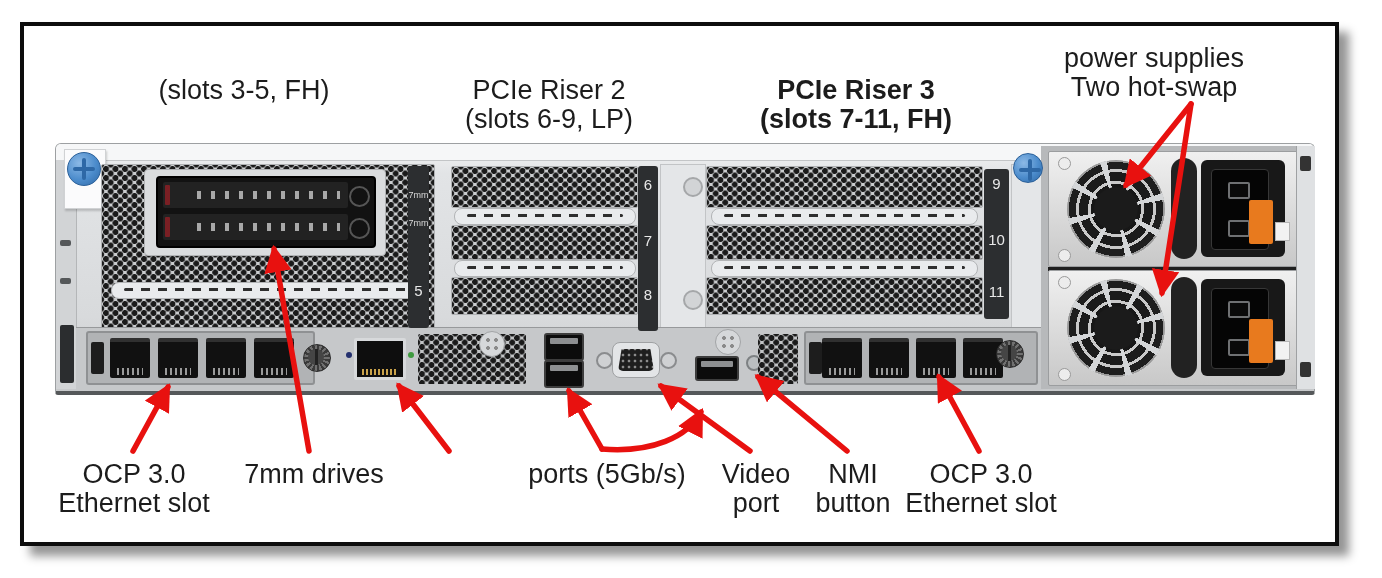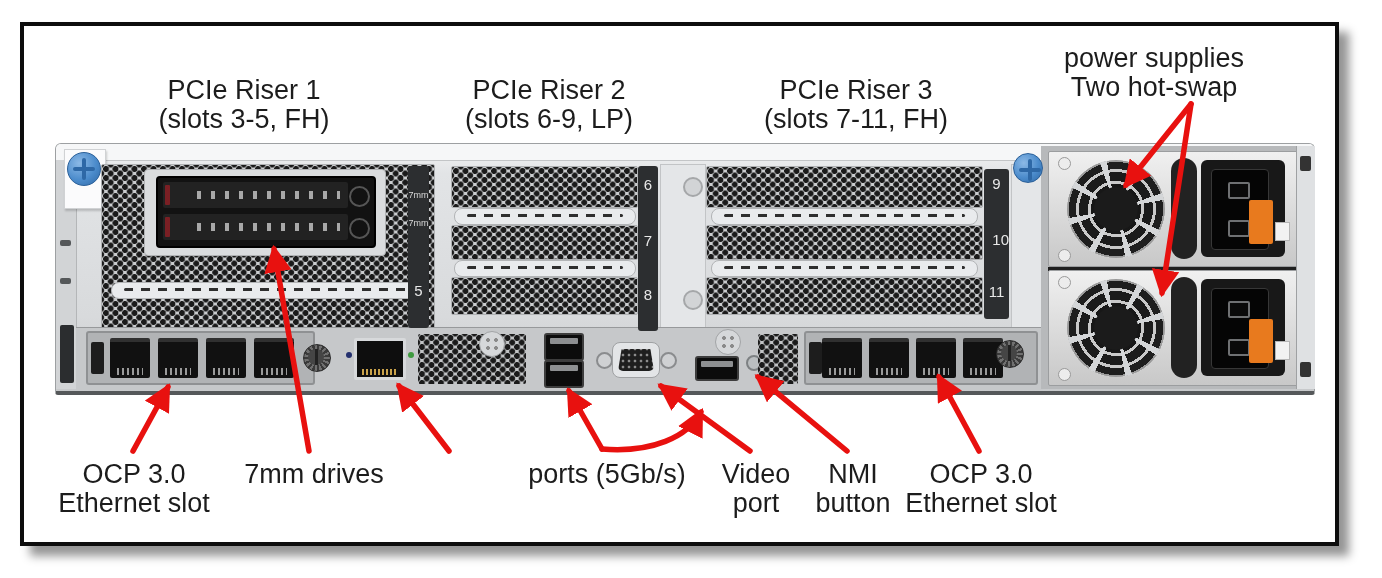--- a/index.html
+++ b/index.html
@@ -111,28 +111,27 @@
 
   .arrows{position:absolute;inset:0;z-index:50;pointer-events:none;}
 </style>
 </head>
 <body>
 
 <div class="scene">
   <div class="frame">
 
     <div class="callout" style="left:220px;top:50px;">
-      <span>PCIe Riser 1</span>
       <span>(slots 3-5, FH)</span>
     </div>
     <div class="callout" style="left:525px;top:50px;">
       <span>PCIe Riser 2</span>
       <span>(slots 6-9, LP)</span>
     </div>
-    <div class="callout" style="left:832px;top:50px;">
+    <div class="callout" style="left:832px;top:50px;font-weight:bold;">
       <span>PCIe Riser 3</span>
       <span>(slots 7-11, FH)</span>
     </div>
     <div class="callout" style="left:1130px;top:18px;">
       <span>power supplies</span>
       <span>Two hot-swap</span>
     </div>
 
     <div class="callout" style="left:110px;top:434px;">
       <span>OCP 3.0</span>
@@ -204,21 +203,21 @@
     <div class="screwdot" style="left:627px;top:33px;"></div>
     <div class="screwdot" style="left:627px;top:146px;"></div>
 
     <div class="perf" style="left:650px;top:22px;width:275px;height:40px;"></div>
     <div class="rail" style="left:655px;top:64px;width:265px;"></div>
     <div class="perf" style="left:650px;top:81px;width:275px;height:33px;"></div>
     <div class="rail" style="left:655px;top:116px;width:265px;"></div>
     <div class="perf" style="left:650px;top:133px;width:275px;height:36px;"></div>
     <div class="numstrip" style="left:928px;top:25px;width:25px;height:150px;">
       <div class="num" style="top:6px;">9</div>
-      <div class="num" style="top:62px;text-align:right;">10</div>
+      <div class="num" style="top:62px;">10</div>
       <div class="num" style="top:114px;">11</div>
     </div>
     <div class="midpanel" style="left:955px;top:20px;width:30px;height:163px;"></div>
     <div class="bluescrew" style="left:957px;top:9px;width:28px;height:28px;"></div>
 
     <div class="ioshelf"></div>
 
     <div class="recess" style="left:30px;top:187px;width:225px;height:50px;">
       <div class="pulltab"></div>
       <div class="rj45" style="left:22px;top:5px;"></div>

